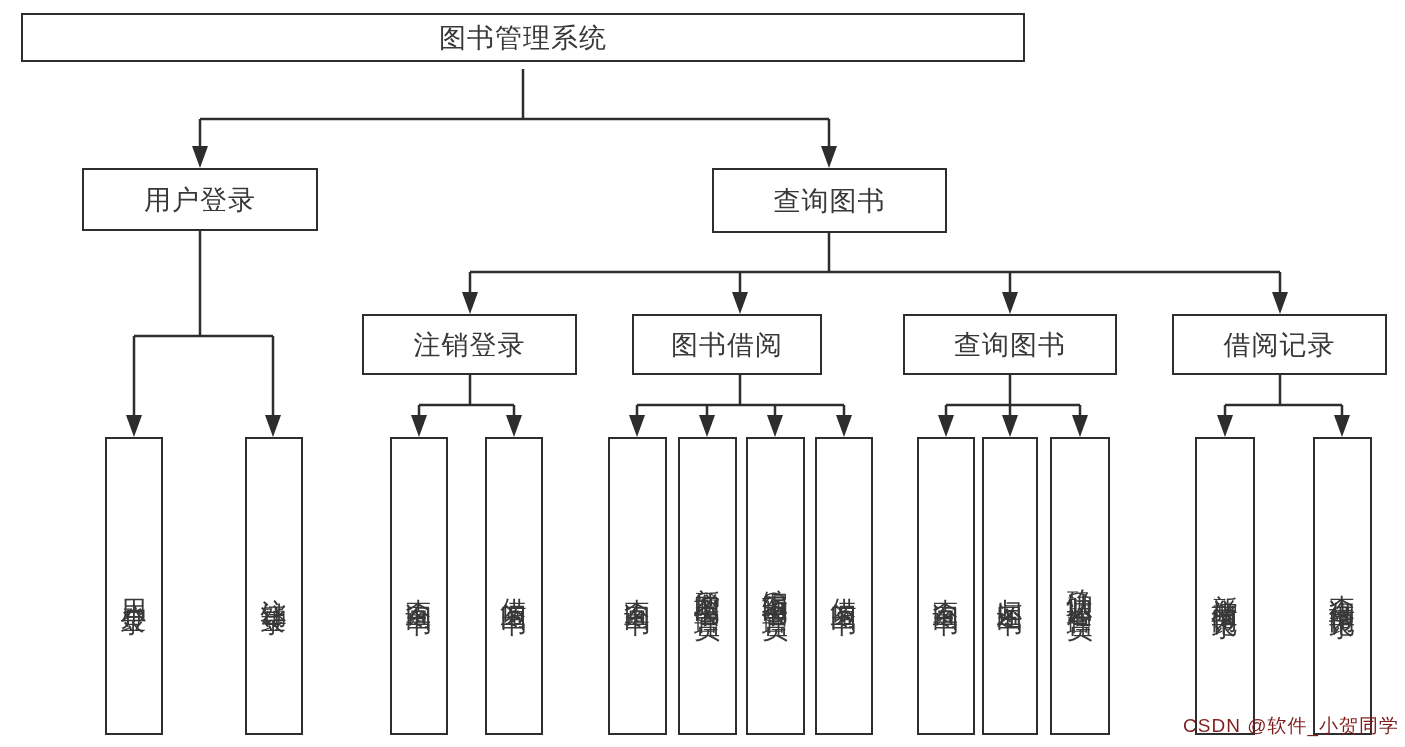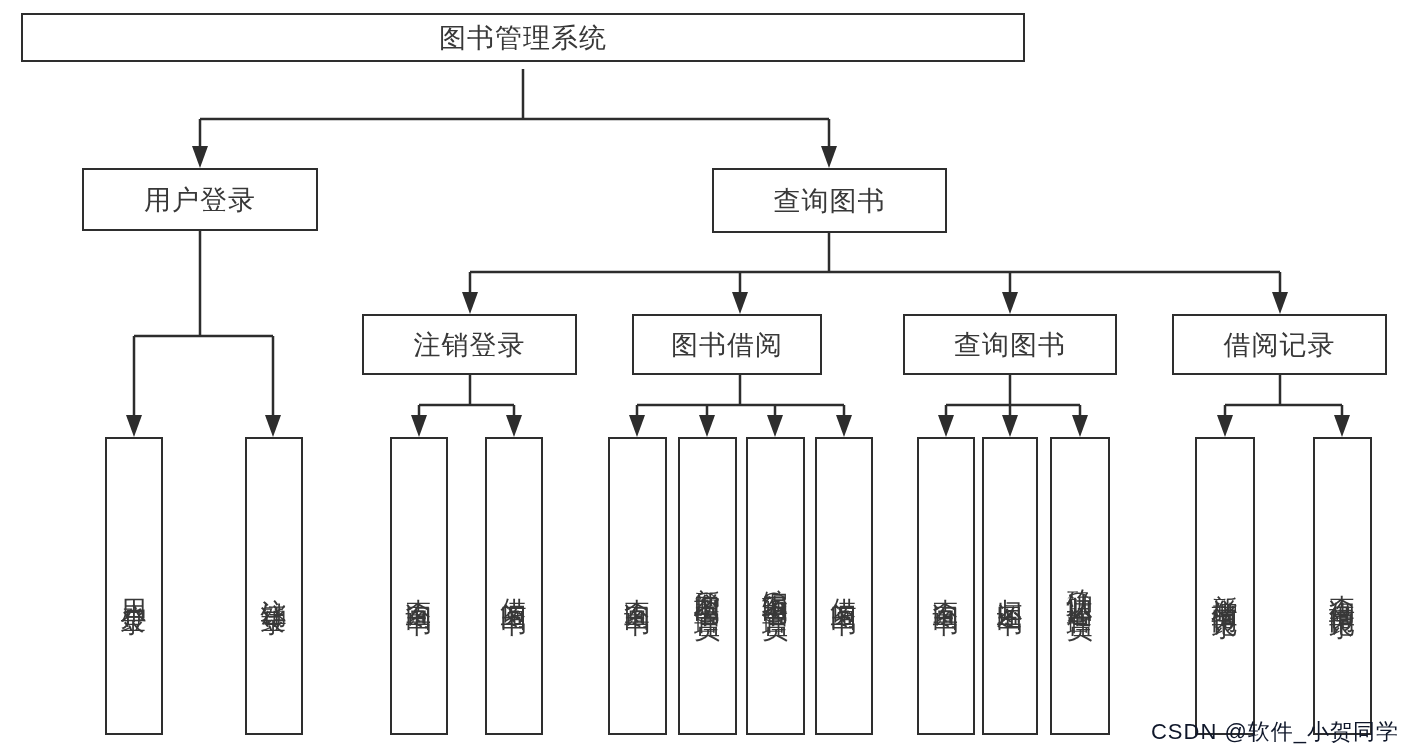--- a/index.html
+++ b/index.html
@@ -41,23 +41,23 @@
   .v-box {
     writing-mode: vertical-rl;
     text-orientation: mixed;
     font-size: 26px;
     letter-spacing: 4px;
     line-height: 1;
   }
   .watermark {
     position: absolute;
     right: 6px;
-    bottom: 0;
-    font-size: 22px;
-    color: #0f172a;
+    bottom: 8px;
+    font-size: 19px;
+    color: #7f1d1d;
     letter-spacing: 1px;
     z-index: 5;
     white-space: nowrap;
   }
 </style>
 </head>
 <body>
 
 <div id="canvas">
 

